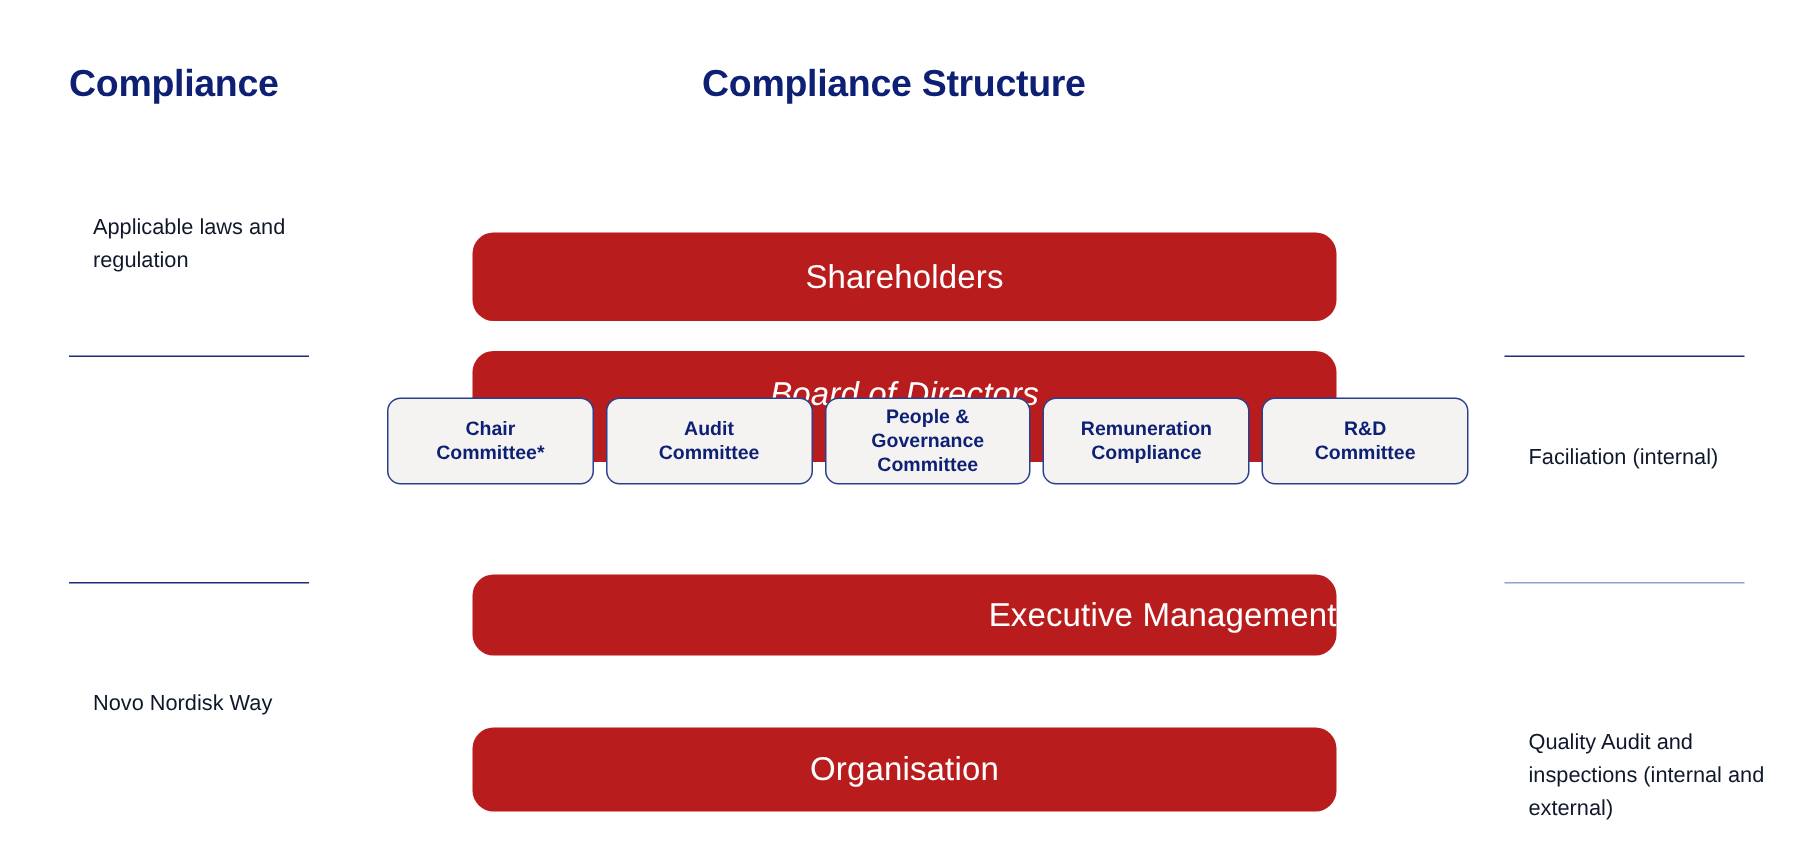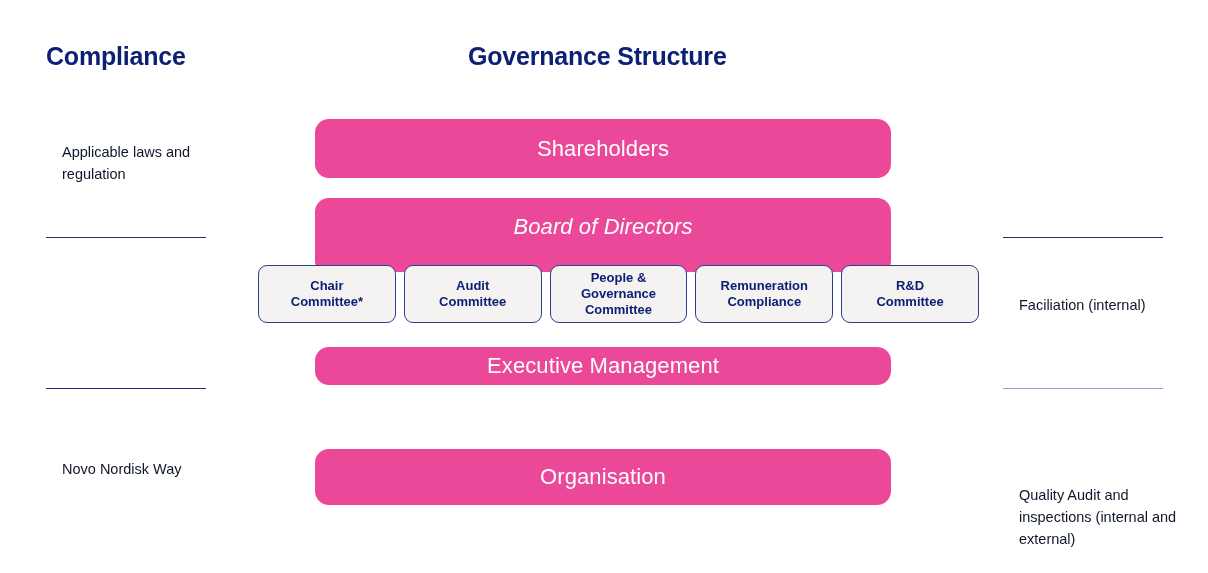--- a/index.html
+++ b/index.html
@@ -67,34 +67,35 @@
   #divider-left-1  { left: 46px;  top: 237px; width: 160px; }
   #divider-left-2  { left: 46px;  top: 388px; width: 160px; }
   #divider-right-1 { left: 1003px; top: 237px; width: 160px; }
   #divider-right-2 { left: 1003px; top: 388px; width: 160px; }
 
   
   .bar {
     position: absolute;
     left: 315px;
     width: 576px;
-    background: #ec4899;
+    background: #b91c1c;
     border-radius: 14px;
     display: flex;
     align-items: center;
     justify-content: center;
     color: #ffffff;
     font-size: 22px;
     font-weight: normal;
     letter-spacing: 0.1px;
+    margin-top: 36px;
   }
   #bar-shareholders { top: 119px; height: 59px; }
   #bar-board        { top: 198px; height: 74px; border-radius: 14px 14px 10px 10px; font-style: italic; }
   #bar-board .bar-label { margin-bottom: 16px; }
-  #bar-executive    { top: 347px; height: 38px; }
+  #bar-executive    { top: 347px; height: 54px; justify-content: flex-end; }
   #bar-organisation { top: 449px; height: 56px; }
 
   .bar-label { pointer-events: none; }
 
   
   #committee-row {
     position: absolute;
     left: 242px;
     top: 265px;
     width: 721px;
@@ -121,21 +122,21 @@
     white-space: pre-line;
   }
 </style>
 </head>
 <body>
 
 <div class="canvas">
 
   <div class="col-heading" id="heading-compliance">Compliance</div>
 
-  <div class="col-heading" id="heading-governance">Governance Structure</div>
+  <div class="col-heading" id="heading-governance">Compliance Structure</div>
 
 
   <div class="side-note left" id="note-compliance-1">Applicable laws and regulation</div>
   <div class="side-note left" id="note-compliance-3">Novo Nordisk Way</div>
 
   <div class="side-note right" id="note-assurance-2">Faciliation (internal)</div>
   <div class="side-note right" id="note-assurance-3">Quality Audit and inspections (internal and external)</div>
 
   <div class="divider" id="divider-left-1"></div>
   <div class="divider" id="divider-left-2"></div>

